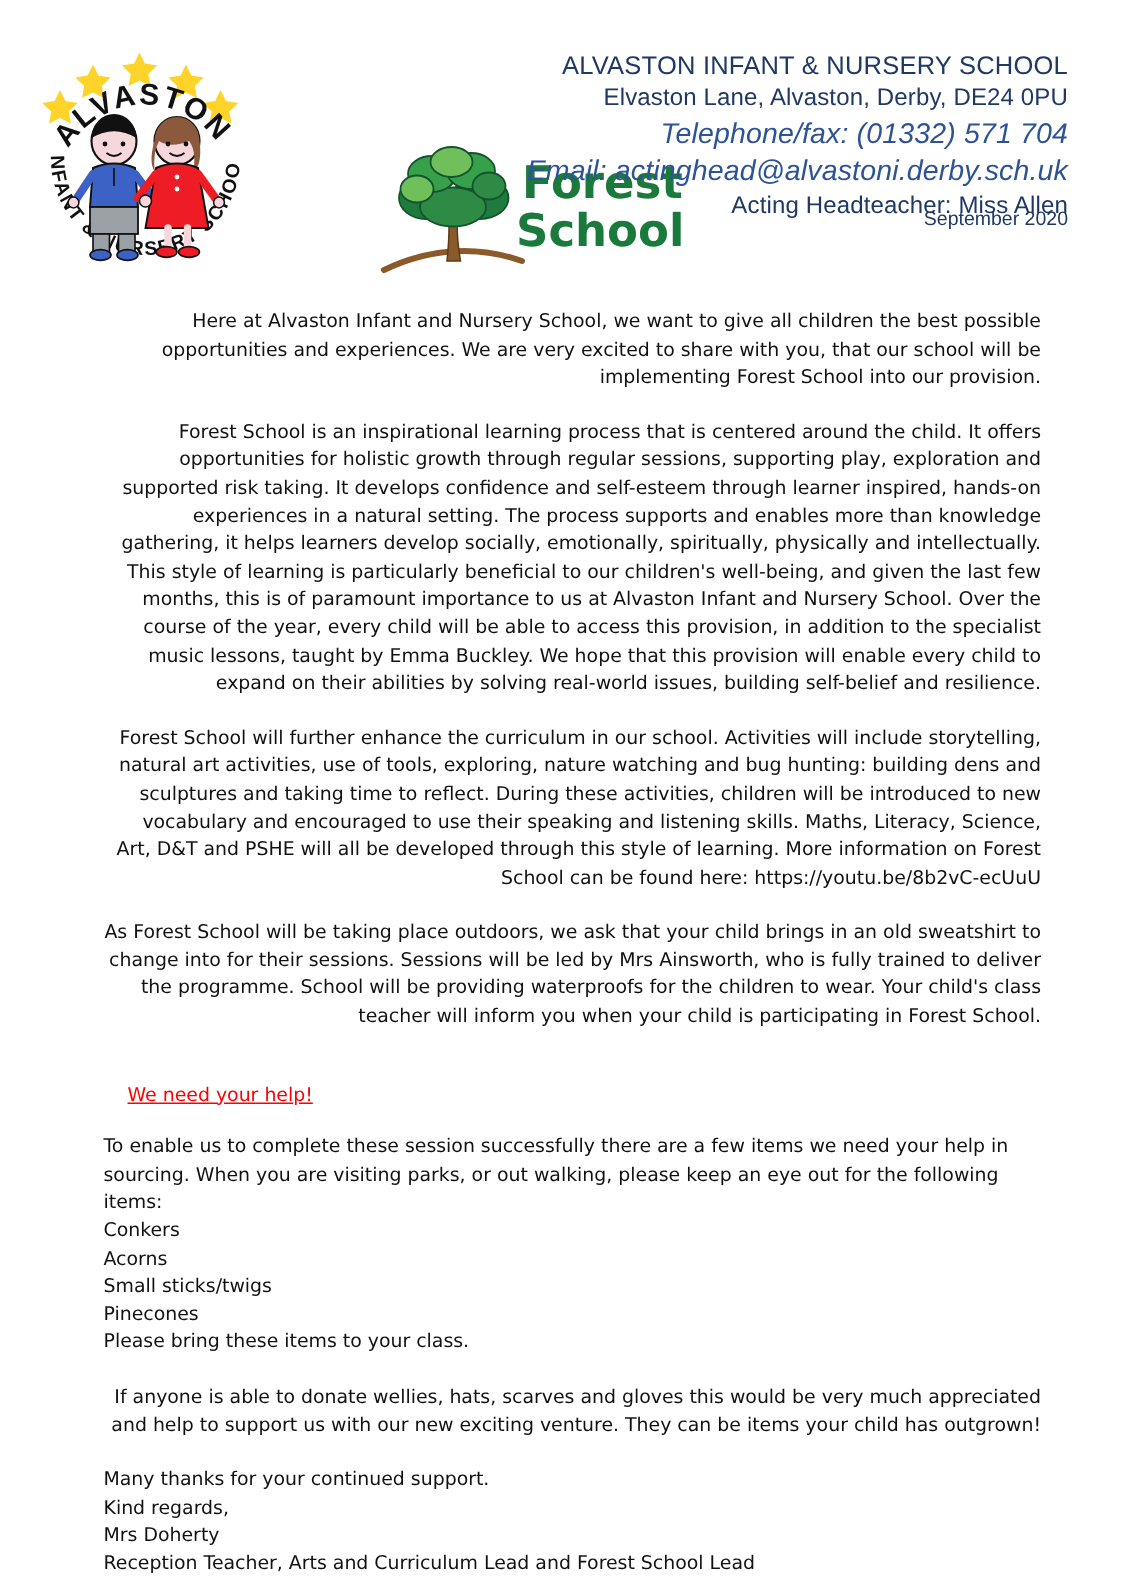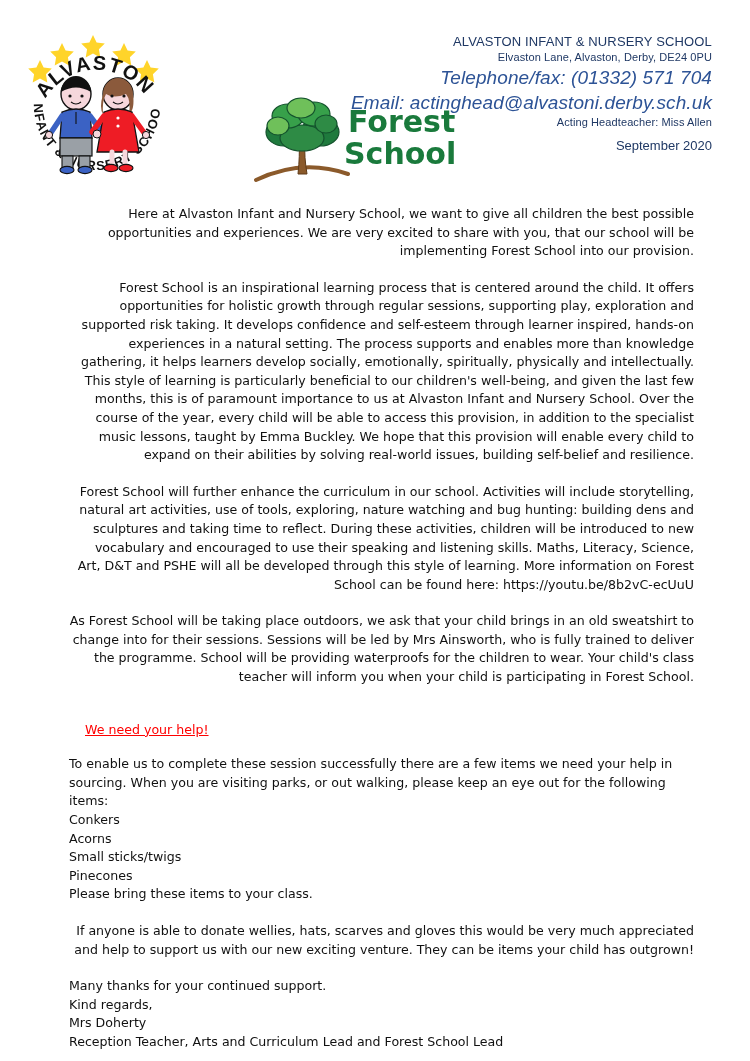--- a/index.html
+++ b/index.html
@@ -47,27 +47,27 @@
 
   .contact-block {
     position: absolute;
     right: 38px;
     top: 33px;
     text-align: right;
     line-height: 1.32;
   }
   .contact-line {
     font-family: "Liberation Sans", sans-serif;
-    font-size: 11px;
+    font-size: 16px;
     color: #1f3864;
     white-space: nowrap;
     letter-spacing: .1px;
   }
   .contact-line.name {
-    font-size: 13px;
+    font-size: 17px;
     letter-spacing: .15px;
   }
   .contact-line.italic {
     font-style: italic;
     color: #2d5396;
     font-size: 19px;
   }
 
   .date-line {
     position: absolute;

